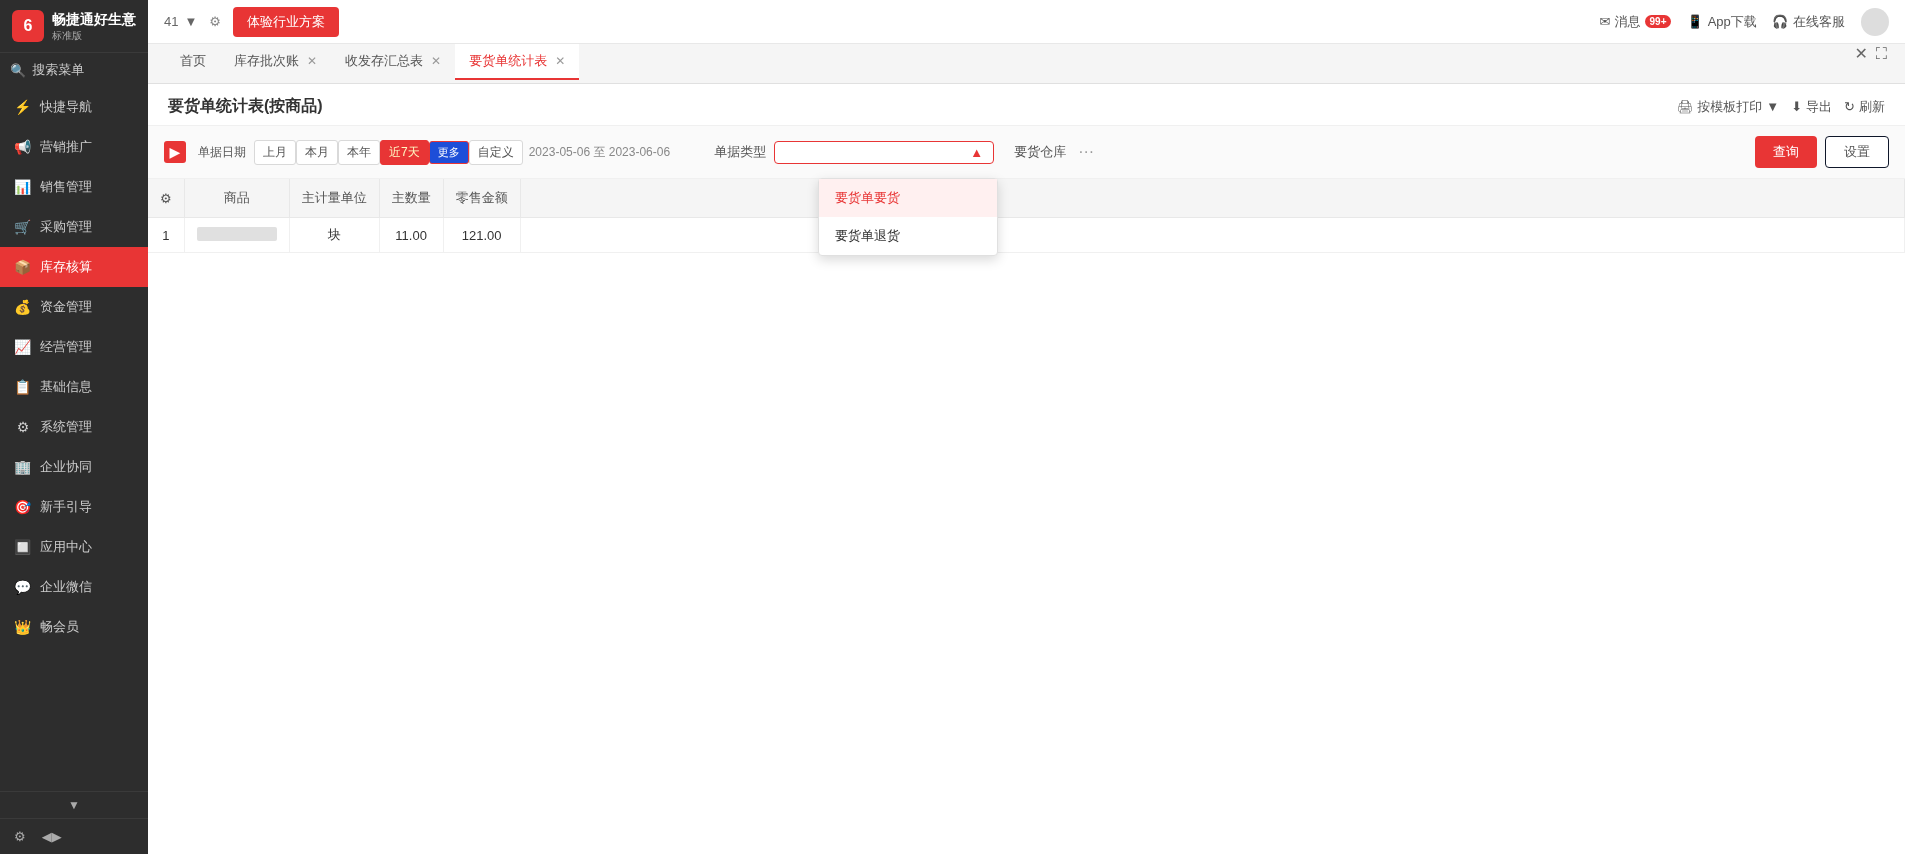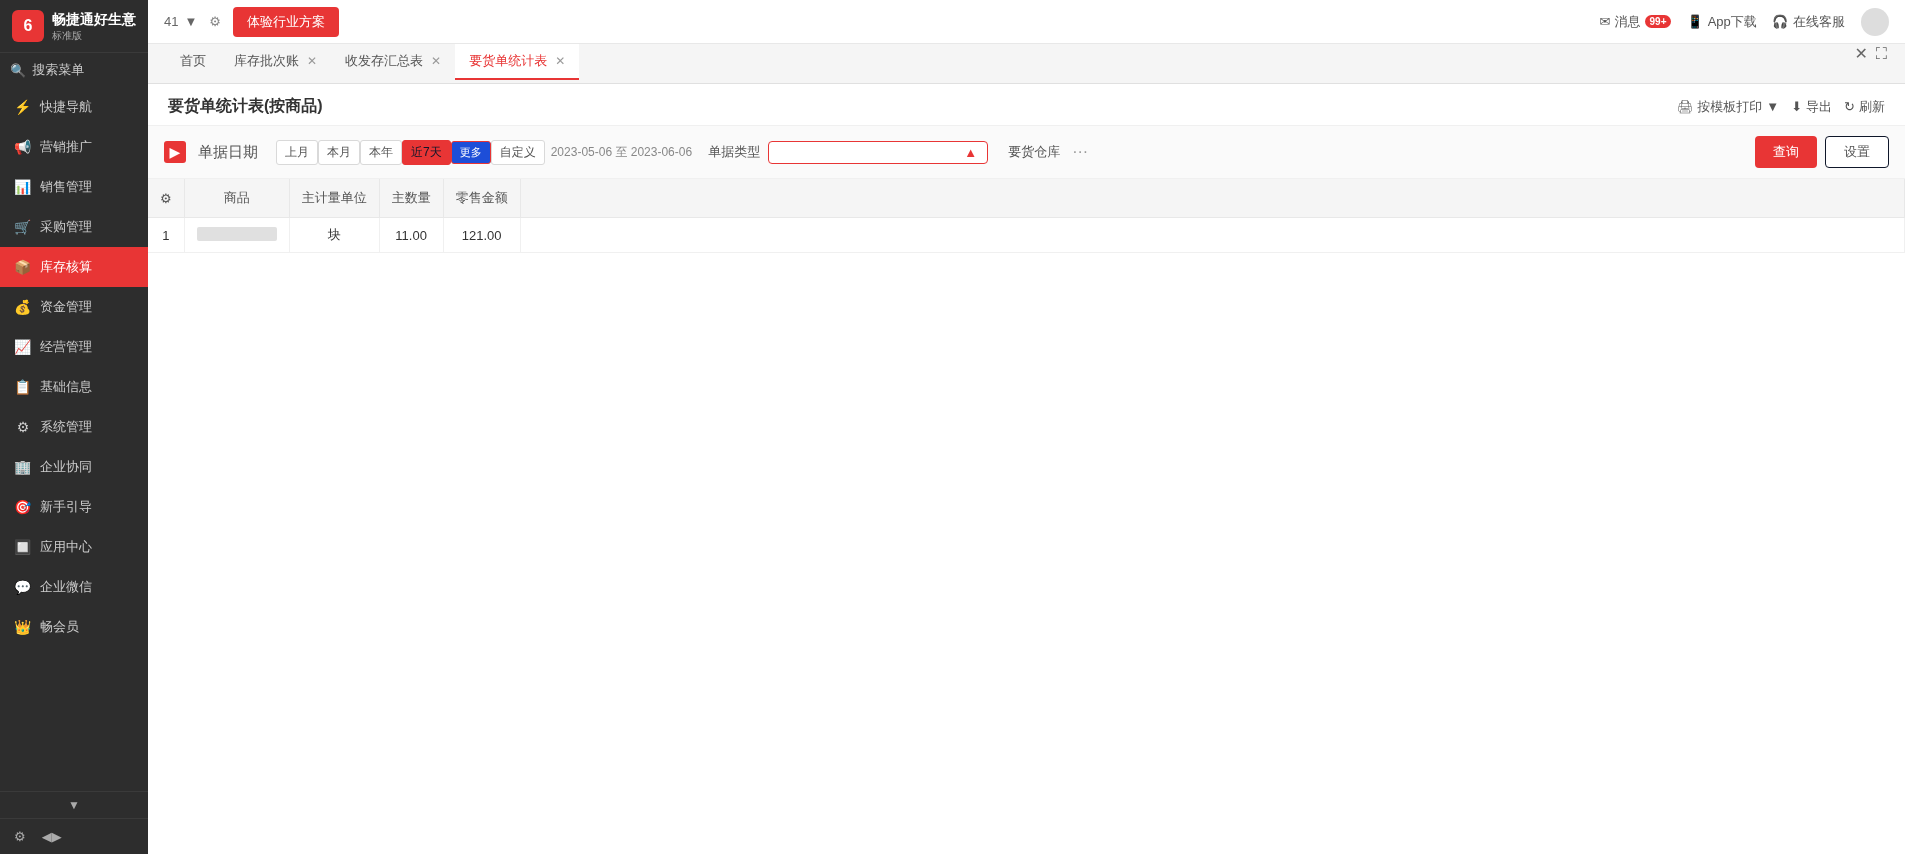--- a/index.html
+++ b/index.html
@@ -264,56 +264,56 @@
       display: flex;
       align-items: center;
       justify-content: center;
       border-radius: 3px;
       cursor: pointer;
       font-size: 14px;
       margin-right: 12px;
     }
     .filter-label {
       color: #555;
-      margin-right: 18px;
-      font-size: 15px;
+      margin-right: 8px;
+      font-size: 12px;
     }
     .filter-date-btns {
       display: flex;
       align-items: center;
     }
     .date-btn {
       padding: 3px 8px;
       border: 1px solid #d9d9d9;
       border-radius: 3px;
       cursor: pointer;
       background: white;
       font-size: 12px;
       color: #555;
     }
     .date-btn.active {
       background: #e83535;
-      color: #0f172a;
+      color: #fef9c3;
       border-color: #e83535;
     }
     .date-btn.more {
       background: #1d4ed8;
       color: white;
       border-color: #e83535;
       font-size: 11px;
     }
     .date-range-text {
       font-size: 12px;
       color: #888;
       margin-left: 6px;
     }
     .filter-type-section {
       display: flex;
       align-items: center;
-      margin-left: 16px;
+      margin-left: 44px;
       gap: 8px;
     }
     .filter-type-label {
       color: #555;
       font-size: 13px;
     }
     .filter-type-select {
       display: flex;
       align-items: center;
       border: 1px solid #e83535;
@@ -615,20 +615,28 @@
       <div class="warehouse-section">
         <span class="warehouse-label">要货仓库</span>
         <span class="warehouse-dots">···</span>
       </div>
 
       <div class="filter-buttons">
         <button class="btn-query">查询</button>
         <button class="btn-settings">设置</button>
       </div>
 
+      <div class="dropdown-overlay">
+        <div class="dropdown-item selected">
+          <span>要货单要货</span>
+        </div>
+        <div class="dropdown-item">
+          <span>要货单退货</span>
+        </div>
+      </div>
     </div>
 
     <div class="table-area">
       <table>
         <thead>
           <tr>
             <th style="width:50px;">⚙</th>
             <th>
               <span>商品</span>
             </th>

